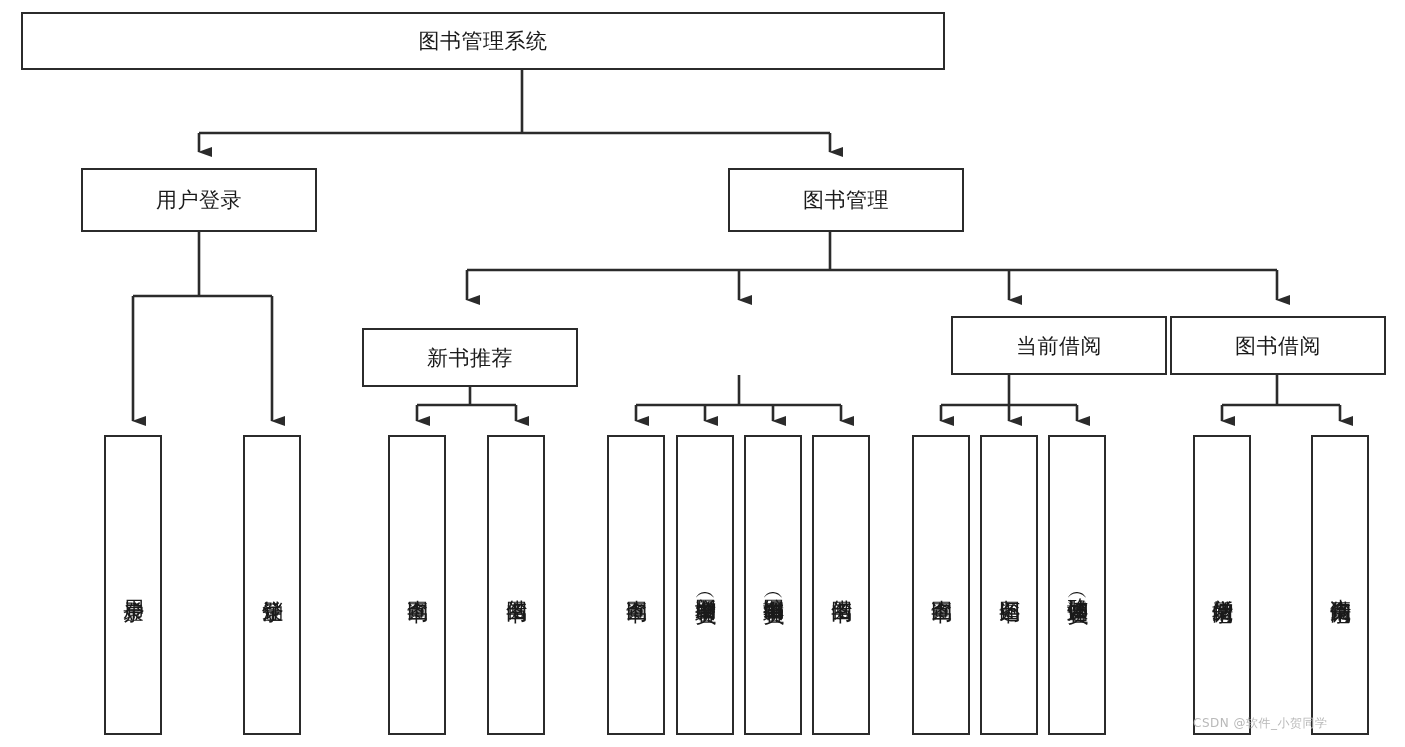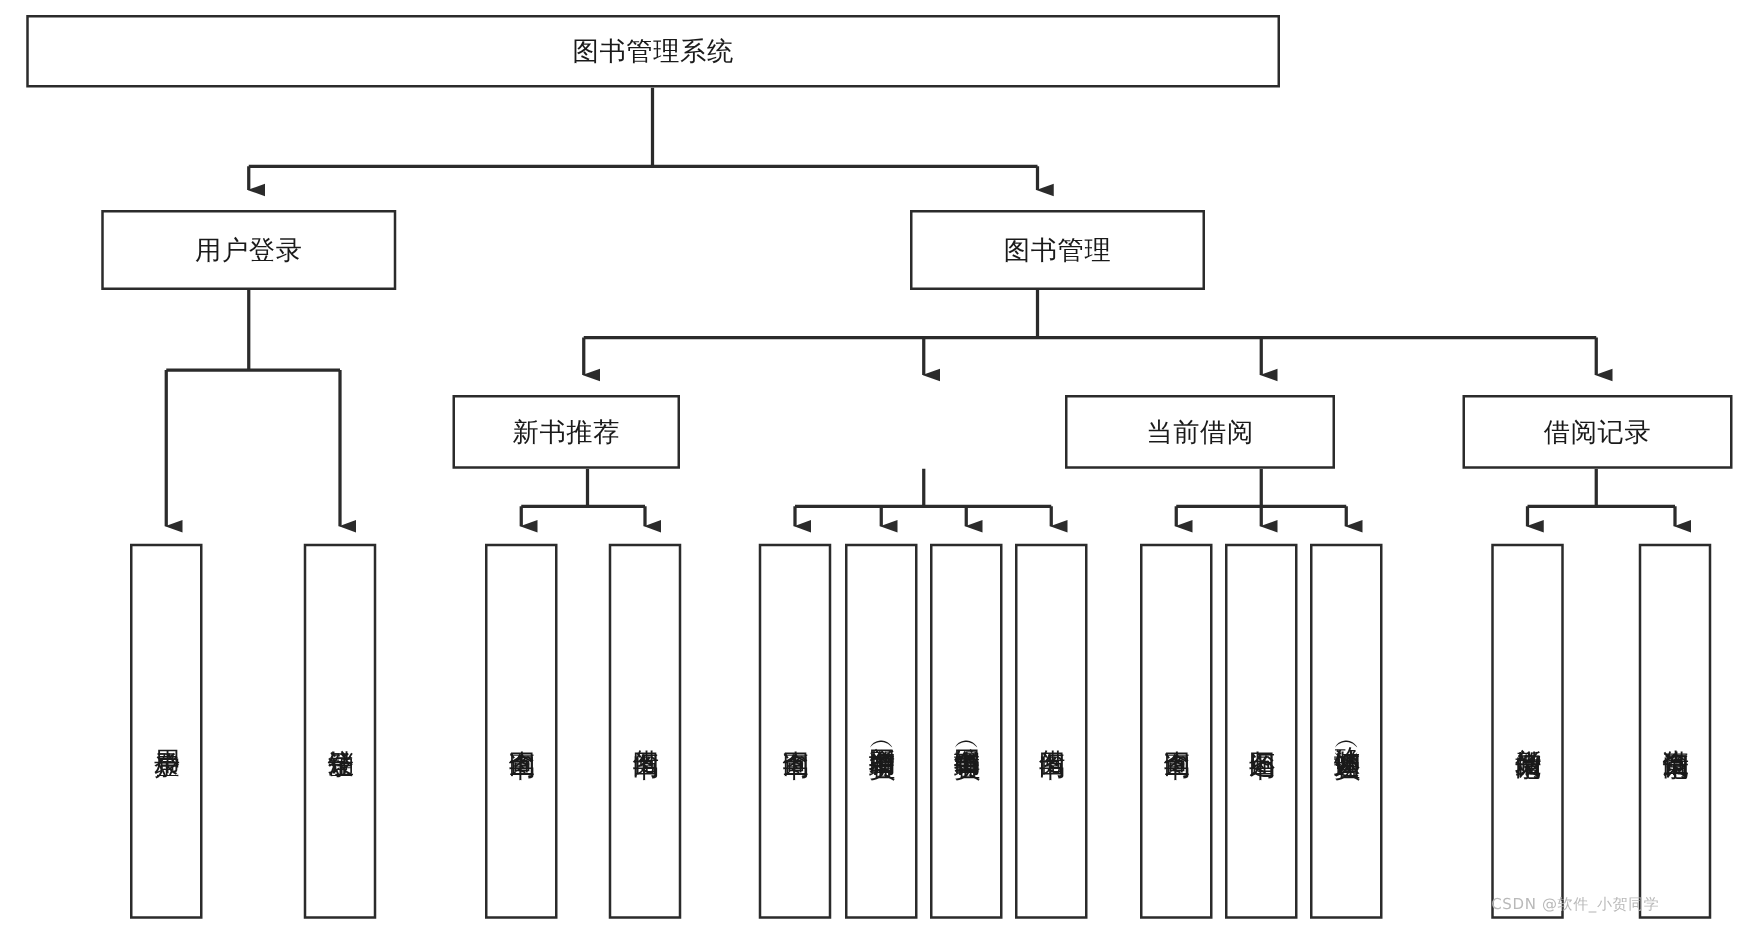--- a/index.html
+++ b/index.html
@@ -105,43 +105,43 @@
       <path d="M 1009 405 L 1009 421" marker-end="url(#arrow)"></path>
       <path d="M 1077 405 L 1077 421" marker-end="url(#arrow)"></path>
 
       <path d="M 1277 375 L 1277 405"></path>
       <path d="M 1222 405 L 1340 405"></path>
       <path d="M 1222 405 L 1222 421" marker-end="url(#arrow)"></path>
       <path d="M 1340 405 L 1340 421" marker-end="url(#arrow)"></path>
     </g>
   </svg>
 
-  <div class="node-box horiz" style="left:21px; top:12px; width:1003px; height:58px;">
+  <div class="node-box horiz" style="left:21px; top:12px; width:924px; height:58px;">
     <span class="node-label">图书管理系统</span>
   </div>
 
   <div class="node-box horiz" style="left:81px; top:168px; width:236px; height:64px;">
     <span class="node-label">用户登录</span>
   </div>
 
   <div class="node-box horiz" style="left:712px; top:168px; width:236px; height:64px;margin-left:16px;">
     <span class="node-label">图书管理</span>
   </div>
 
-  <div class="node-box horiz" style="left:362px; top:316px; width:182px; height:59px;">
+  <div class="node-box horiz" style="left:362px; top:328px; width:216px; height:59px;">
     <span class="node-label">新书推荐</span>
   </div>
 
 
-  <div class="node-box horiz" style="left:852px; top:316px; width:216px; height:59px;">
+  <div class="node-box horiz" style="left:951px; top:316px; width:216px; height:59px;">
     <span class="node-label">当前借阅</span>
   </div>
 
   <div class="node-box horiz" style="left:1170px; top:316px; width:216px; height:59px;">
-    <span class="node-label">借阅记录</span>
+    <span class="node-label">图书借阅</span>
   </div>
 
   <div class="node-box vert" style="left:104px; top:435px; width:58px; height:300px;">
     <span class="node-label">用户登录</span>
   </div>
 
   <div class="node-box vert" style="left:243px; top:435px; width:58px; height:300px;">
     <span class="node-label">注销登录</span>
   </div>
 

